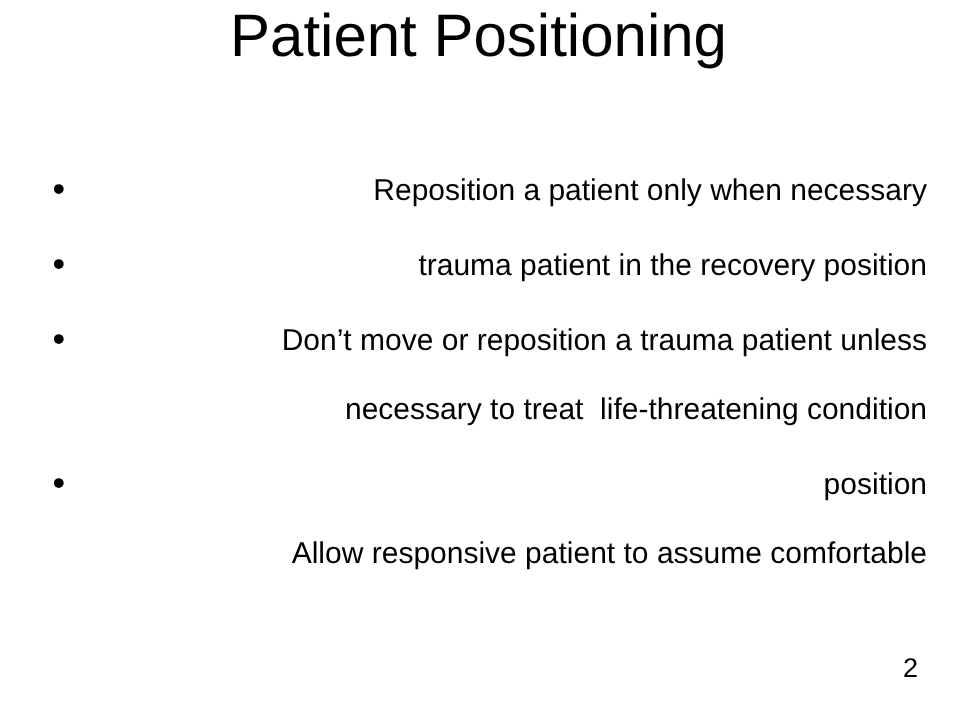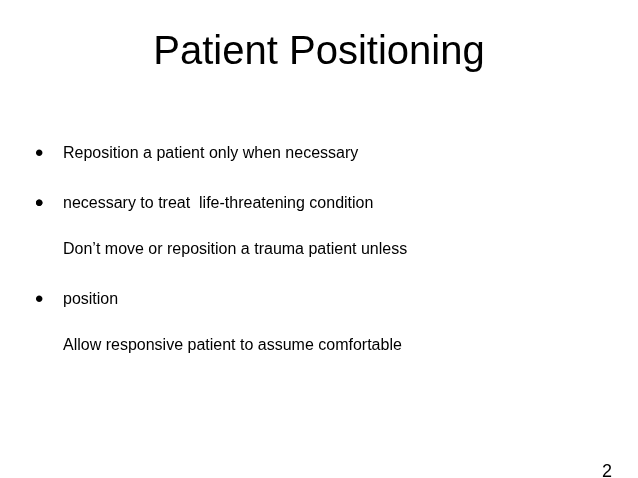--- a/index.html
+++ b/index.html
@@ -10,21 +10,20 @@
     color: #000000;
     overflow: hidden;
   }
   .slide {
     position: relative;
     width: 638px;
     height: 478px;
     background: #ffffff;
   }
   .slide-title {
-    margin-top: 26px;
     text-align: center;
     font-size: 40px;
     line-height: 48px;
     font-weight: 400;
     letter-spacing: 0px;
     white-space: pre;
   }
   .bullet-list {
     position: absolute;
     left: 63px;
@@ -37,23 +36,24 @@
     margin-bottom: 4px;
   }
   .bullet-dot {
     position: absolute;
     left: -28px;
     top: 0;
     font-size: 24px;
     line-height: 46px;
   }
   .line {
-    font-size: 16px;
+    font-size: 20px;
     line-height: 46px;
     white-space: pre;
+    text-align: right;
   }
   .page-number {
     position: absolute;
     right: 26px;
     bottom: 22px;
     font-size: 18px;
     line-height: 21px;
     text-align: right;
   }
 </style>
@@ -66,26 +66,27 @@
 
   <ul class="bullet-list">
 
     <li class="bullet-item">
       <span class="bullet-dot">•</span>
       <div class="line">Reposition a patient only when necessary</div>
     </li>
 
     <li class="bullet-item">
       <span class="bullet-dot">•</span>
+      <div class="line">trauma patient in the recovery position</div>
     </li>
 
     <li class="bullet-item">
       <span class="bullet-dot">•</span>
+      <div class="line">Don’t move or reposition a trauma patient unless</div>
       <div class="line">necessary to treat  life-threatening condition</div>
-      <div class="line">Don’t move or reposition a trauma patient unless</div>
     </li>
 
     <li class="bullet-item">
       <span class="bullet-dot">•</span>
       <div class="line">position</div>
       <div class="line">Allow responsive patient to assume comfortable</div>
     </li>
 
   </ul>
 

